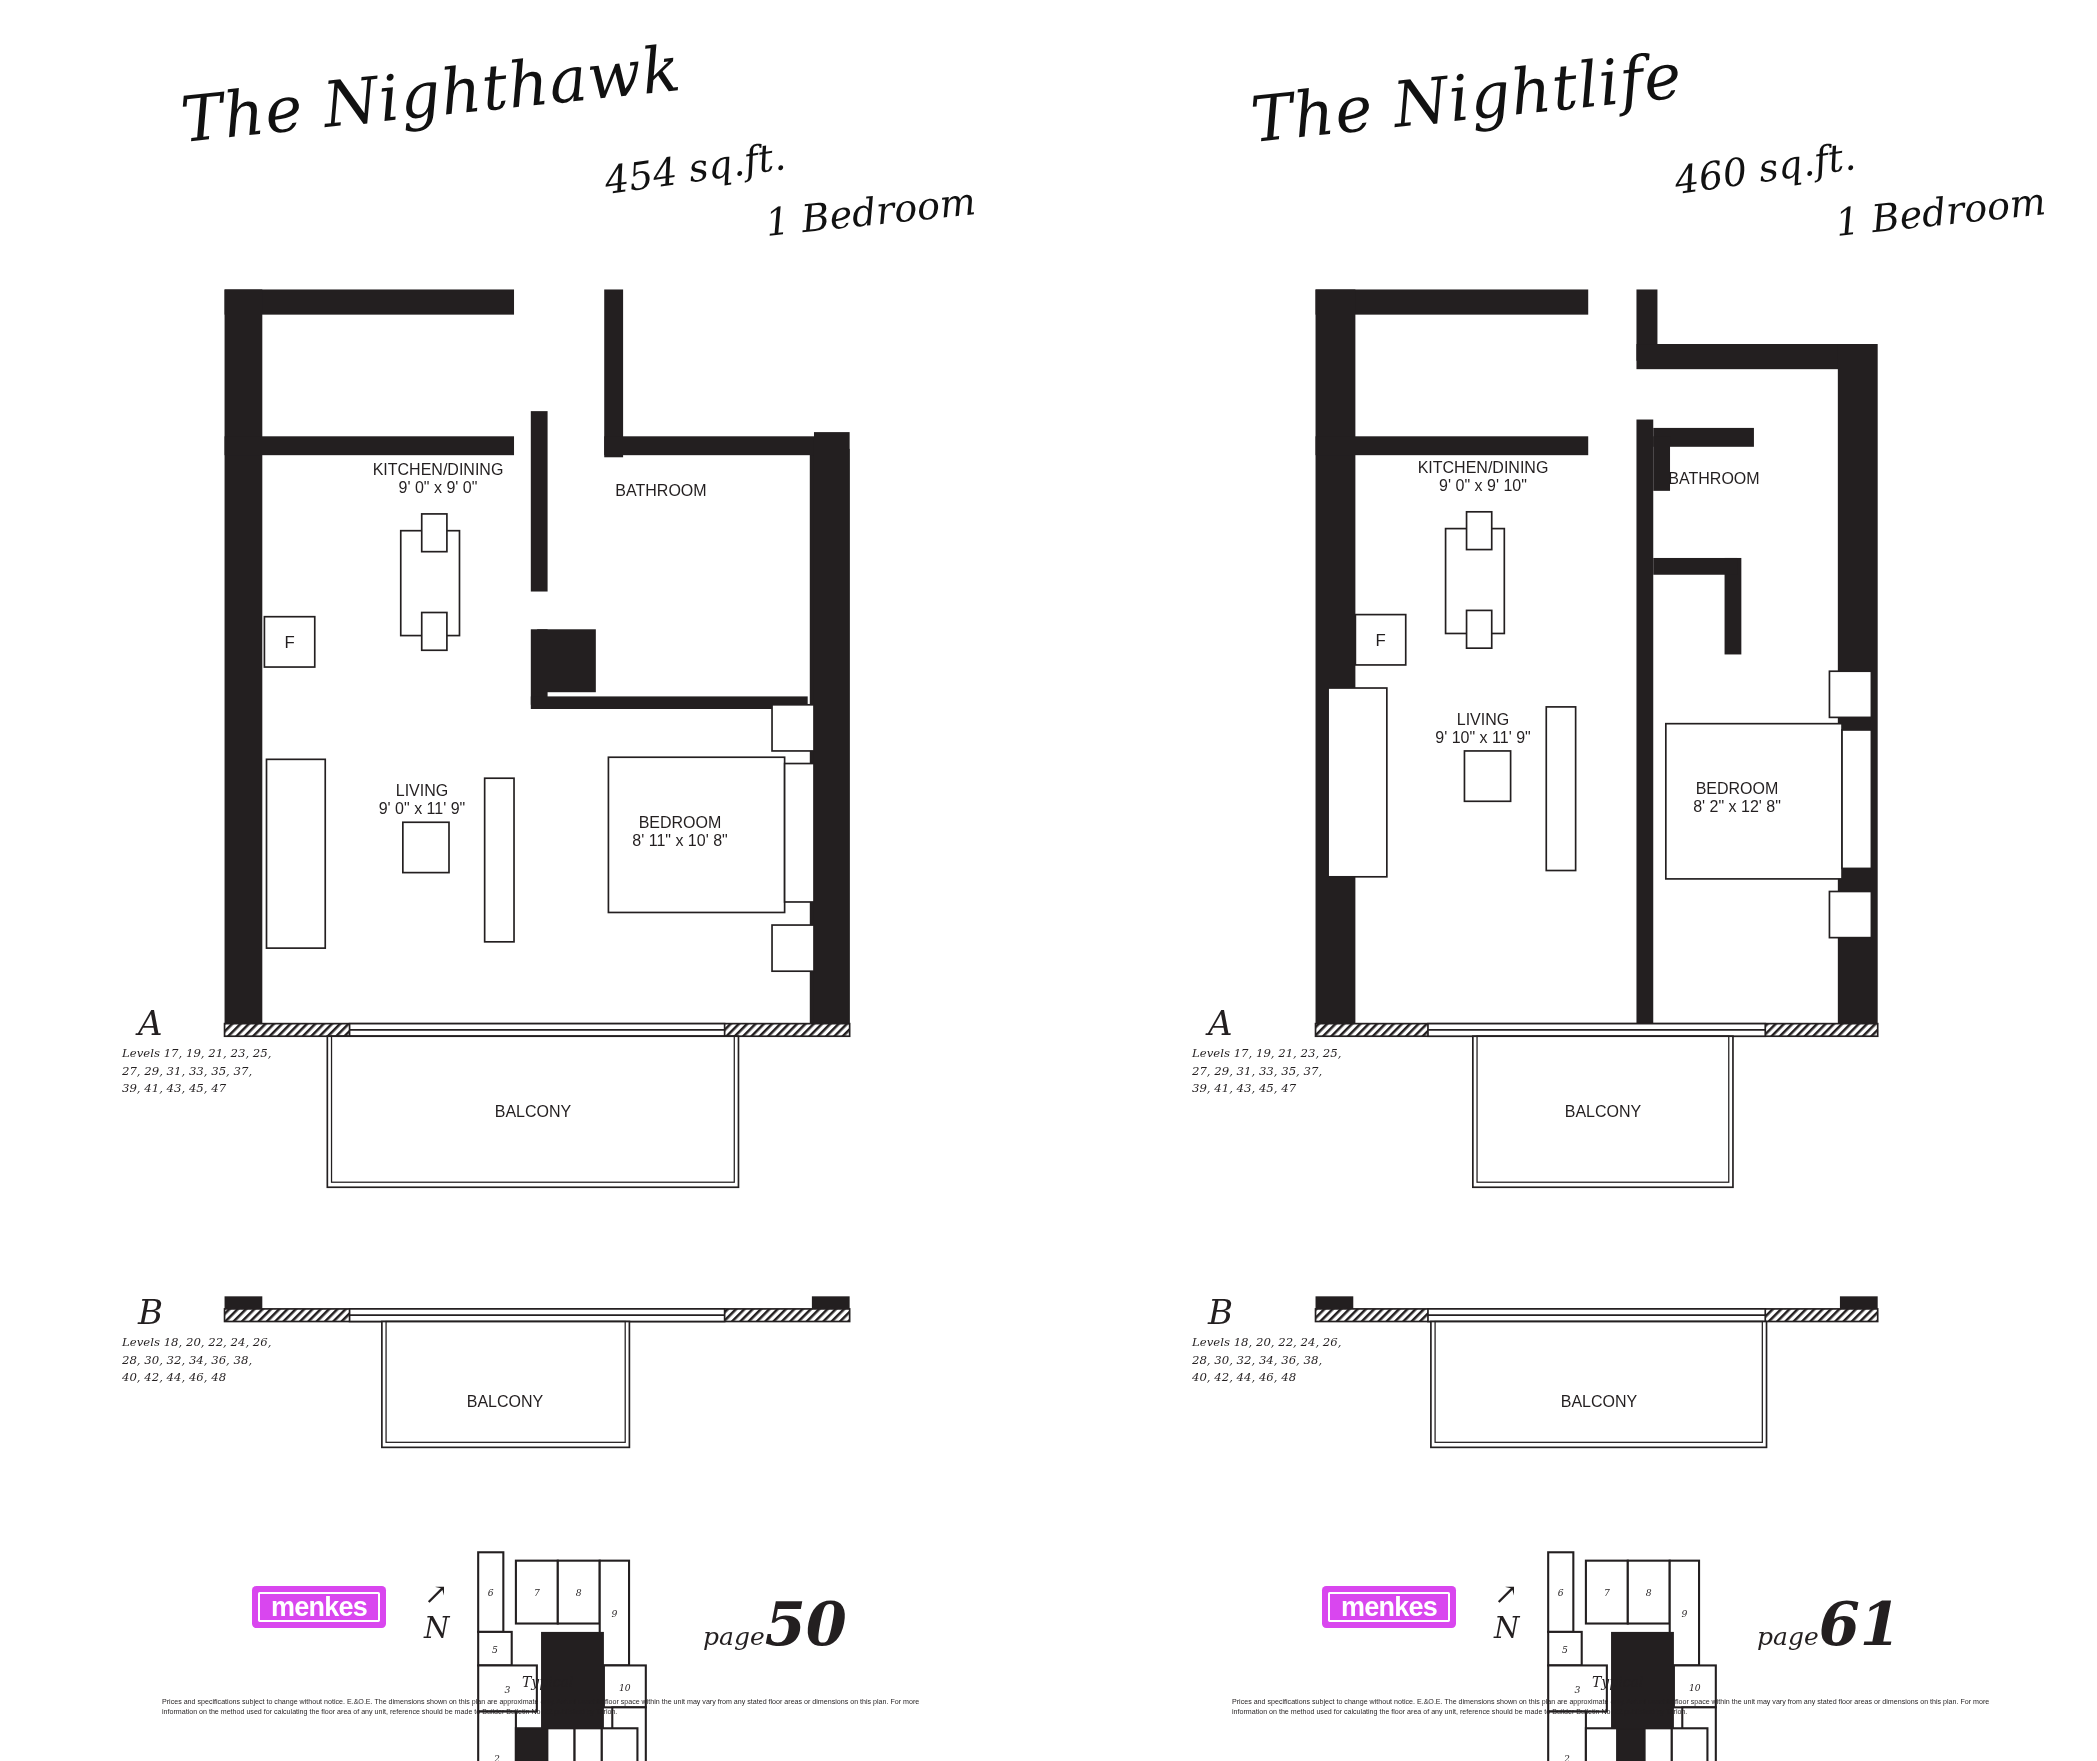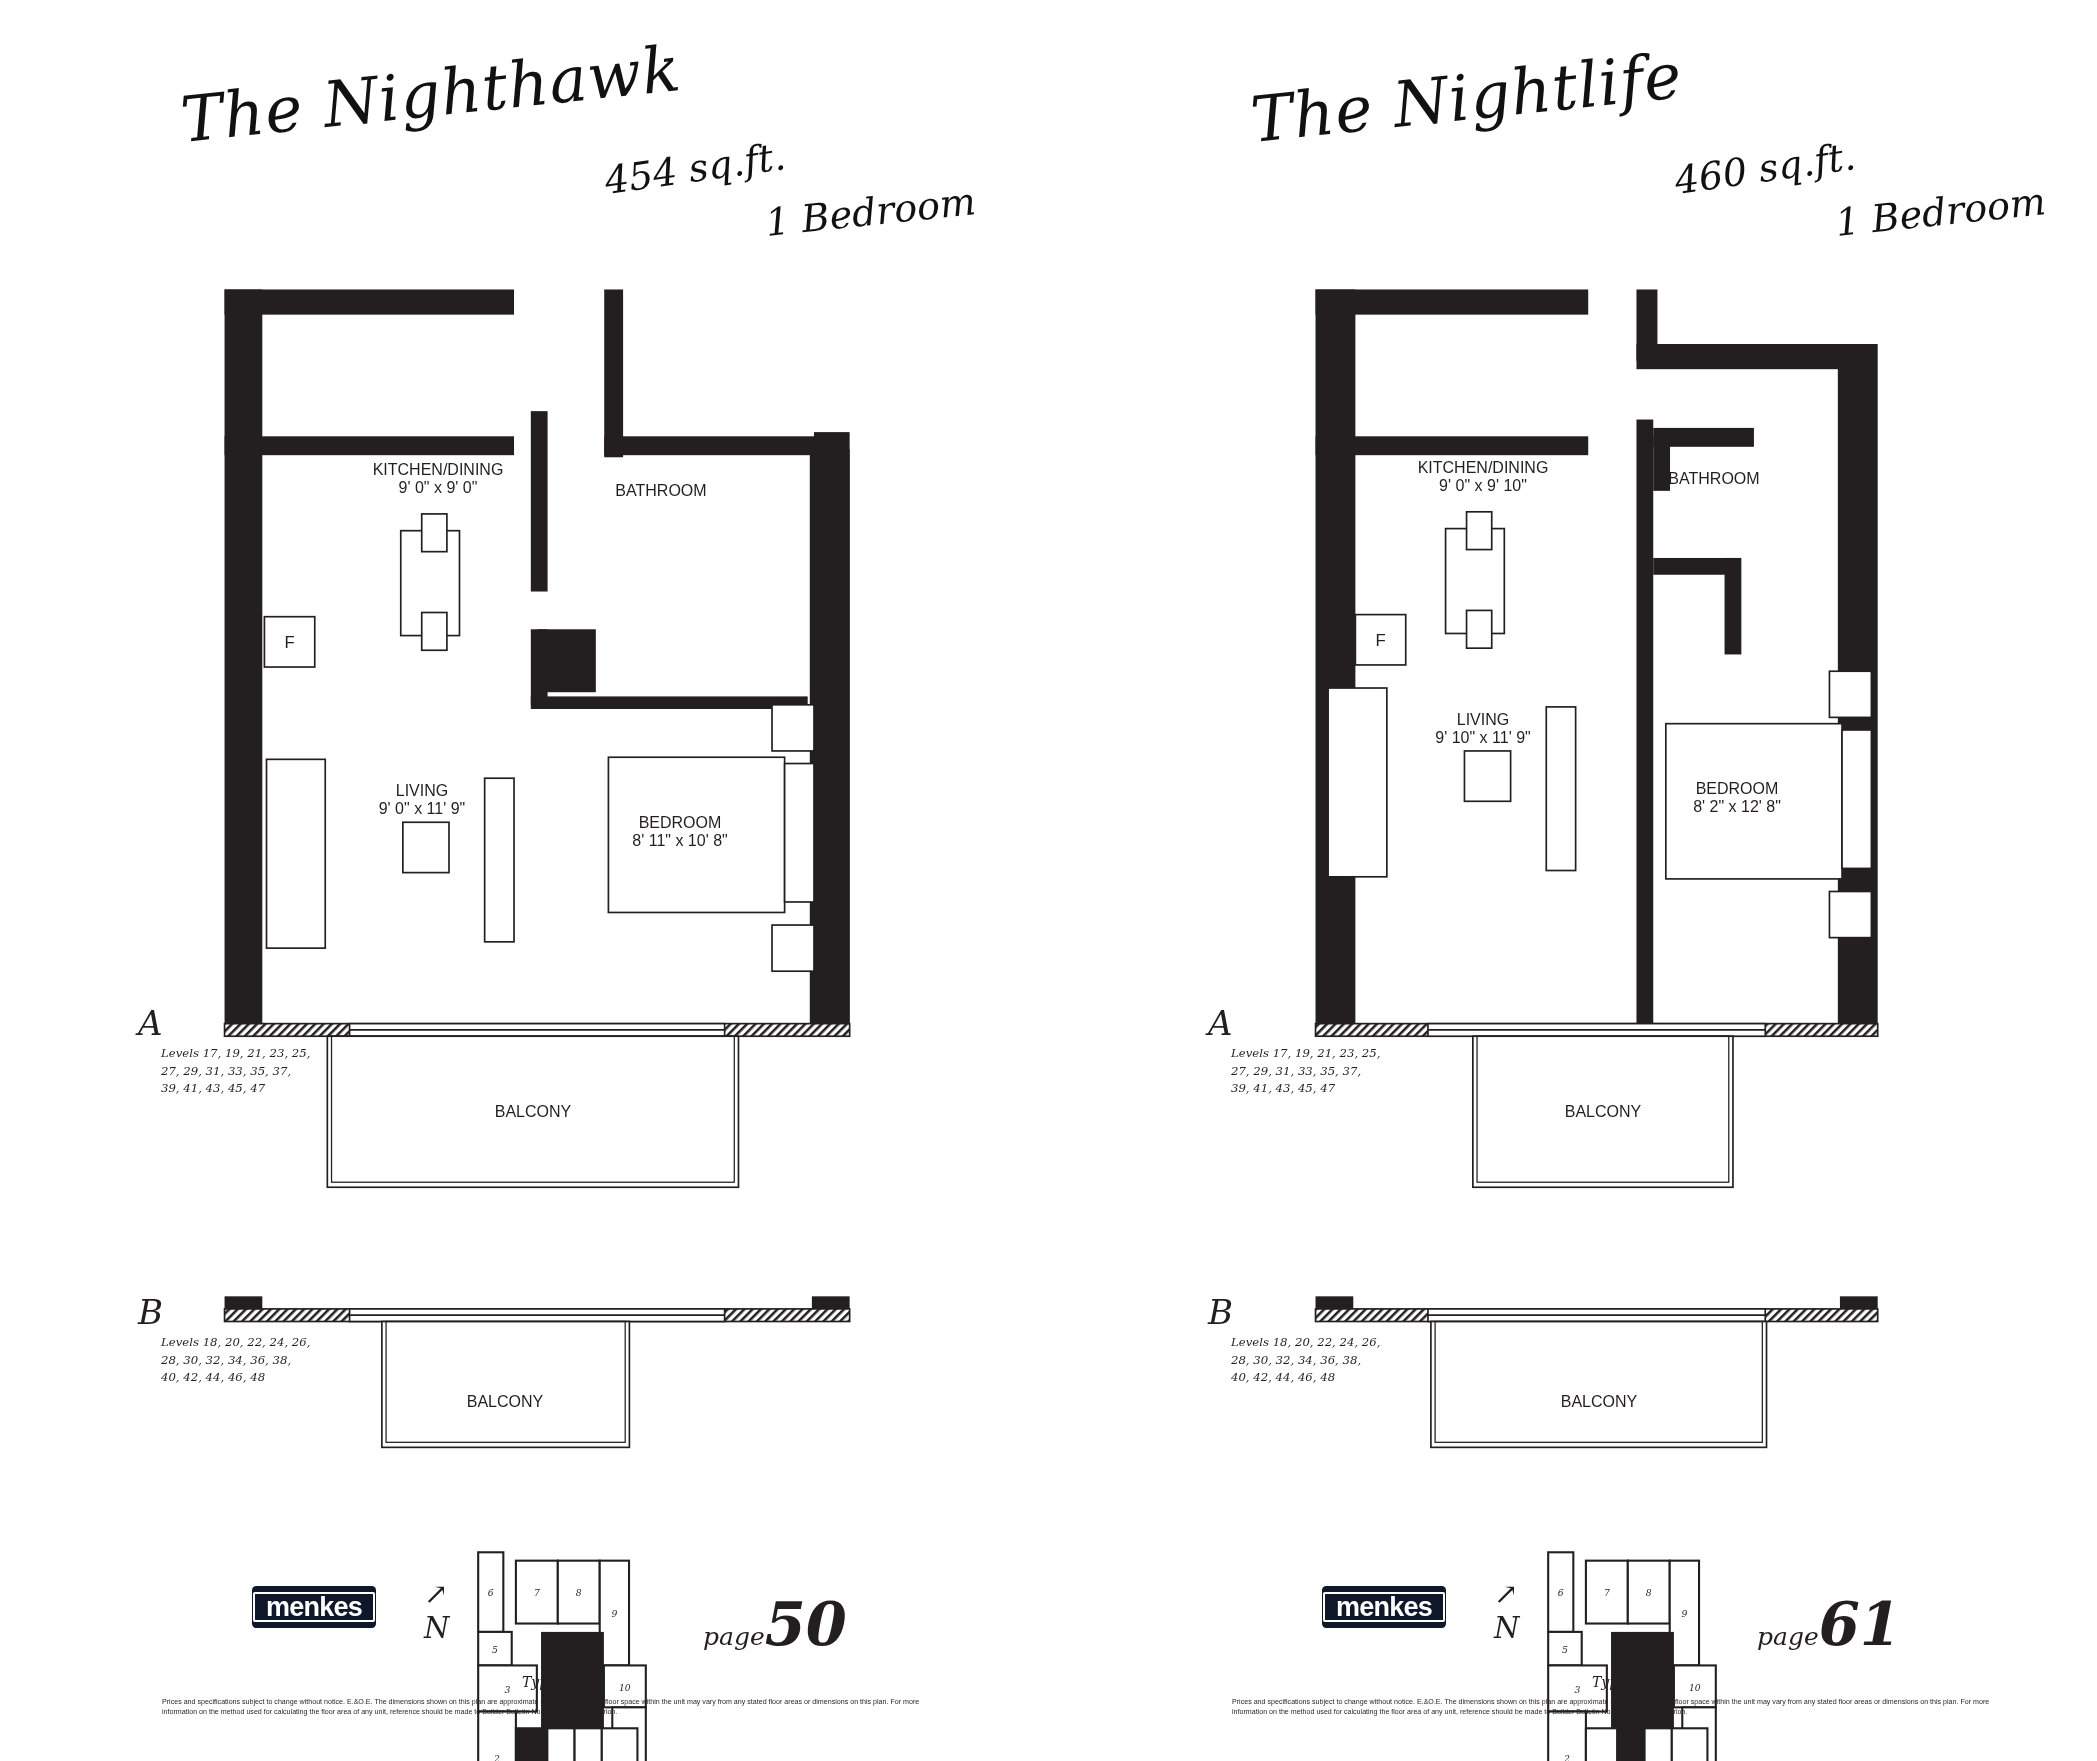--- a/index.html
+++ b/index.html
@@ -7,22 +7,22 @@
   .sheet{position:absolute;top:0;width:1070px;height:1762px;}
   .sheet.left{left:0;}
   .sheet.right{left:1070px;}
   .script{font-family:"DejaVu Serif",serif;font-style:italic;color:#111;position:absolute;white-space:nowrap;}
   .title{font-size:63px;transform:rotate(-6deg);transform-origin:left bottom;left:185px;top:84px;letter-spacing:0.8px;}
   .sqft{font-size:38px;transform:rotate(-8deg);transform-origin:left bottom;left:608px;top:159px;}
   .beds{font-size:38px;transform:rotate(-6deg);transform-origin:left bottom;left:768px;top:201px;}
   svg.plan{position:absolute;left:0;top:0;}
   .room-label{position:absolute;text-align:center;font-size:16px;line-height:17.6px;color:#231f20;transform:translateX(-50%);white-space:nowrap;}
   .variant-letter{position:absolute;font-family:"DejaVu Serif",serif;font-style:italic;font-size:34px;}
-  .levels{position:absolute;font-family:"DejaVu Serif",serif;font-style:italic;font-size:11.7px;line-height:17.6px;white-space:pre-line;margin-left:39px;}
-  .logo{position:absolute;width:124px;height:42px;background:#0f172a;border-radius:4.2px;display:flex;align-items:center;justify-content:center;}
+  .levels{position:absolute;font-family:"DejaVu Serif",serif;font-style:italic;font-size:11.7px;line-height:17.6px;white-space:pre-line;}
+  .logo{position:absolute;width:134px;height:42px;background:#d946ef;border-radius:4.2px;display:flex;align-items:center;justify-content:center;}
   .logo-inner{width:122px;height:30px;border:2.5px solid #ffffff;border-radius:1.7px;box-sizing:border-box;display:flex;align-items:center;justify-content:center;color:#ffffff;font-weight:bold;font-size:27px;letter-spacing:-0.8px;font-family:"Liberation Sans",sans-serif;}
   .north{position:absolute;font-family:"DejaVu Serif",serif;font-style:italic;font-size:29px;}
   .page-num{position:absolute;font-family:"DejaVu Serif",serif;font-style:italic;white-space:nowrap;}
   .page-num .word{font-size:25px;margin-left:23px;}
   .page-num .num{font-size:59px;font-weight:bold;}
   .typical{position:absolute;font-family:"DejaVu Serif",serif;font-style:italic;font-size:14px;}
   .disclaimer{position:absolute;font-size:7.1px;line-height:10px;width:763px;color:#231f20;}
   .keyplan-label{font-family:"DejaVu Serif",serif;font-style:italic;font-size:22px;}
 </style>
 </head>

